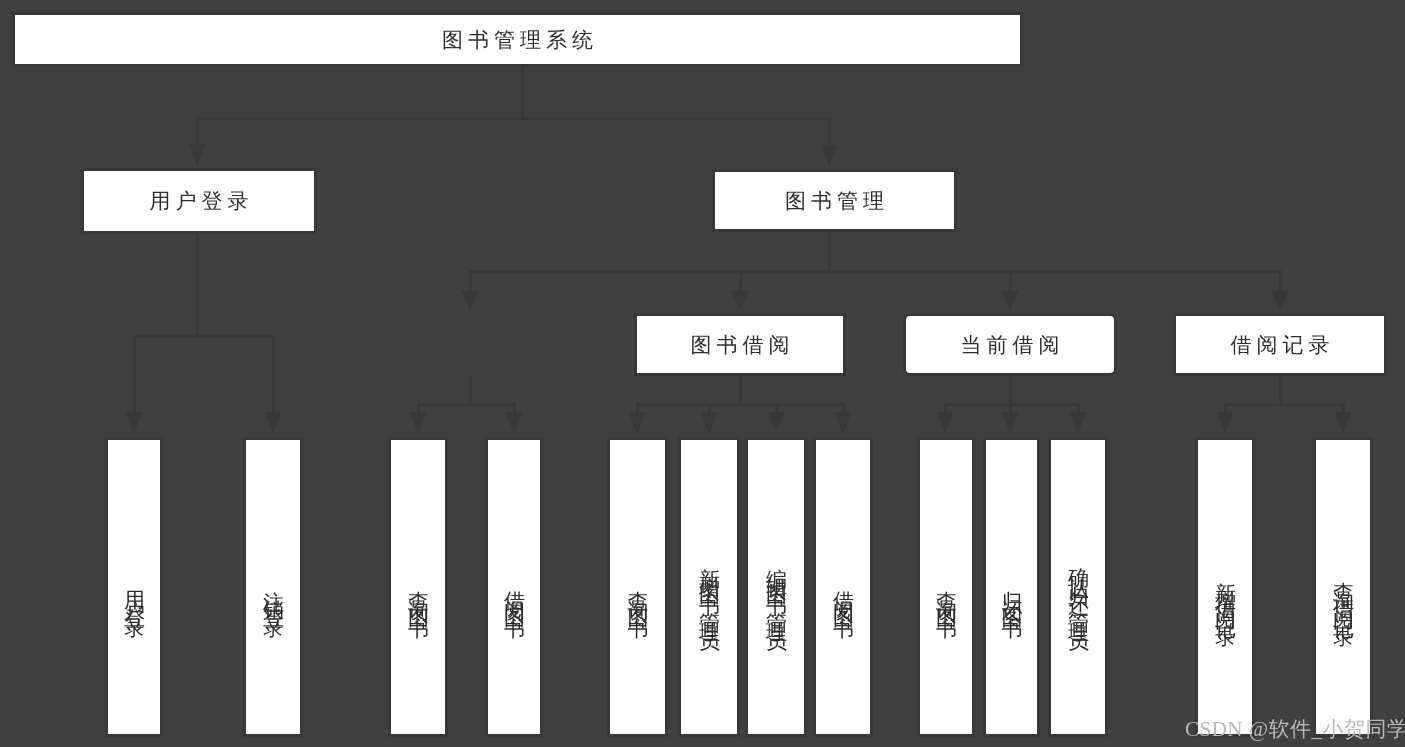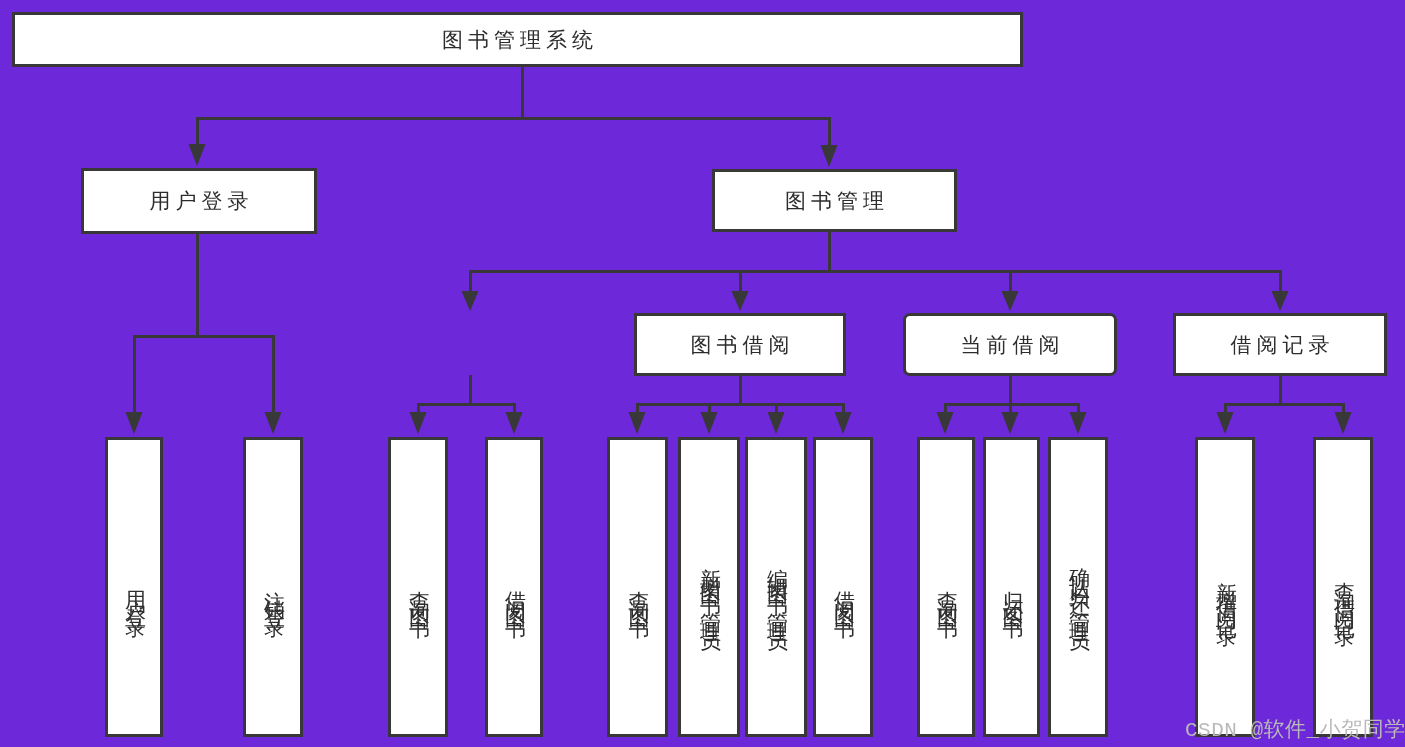--- a/index.html
+++ b/index.html
@@ -1,22 +1,22 @@
 <!DOCTYPE html>
 <html lang="zh"><head>
 <meta charset="utf-8">
 <title>图书管理系统</title>
 <style>
   html, body { margin: 0; padding: 0; background: #ffffff; }
   .canvas {
     position: relative;
     width: 1405px;
     height: 747px;
-    background: #6d28d9;
-    font-family: Liberation Mono, monospace;
+    background: #404040;
+    font-family: Liberation Serif, serif;
     color: #2d2d2d;
     overflow: hidden;
   }
   svg.wires {
     position: absolute;
     left: 0; top: 0;
     z-index: 0;
     pointer-events: none;
   }
   .wire {

